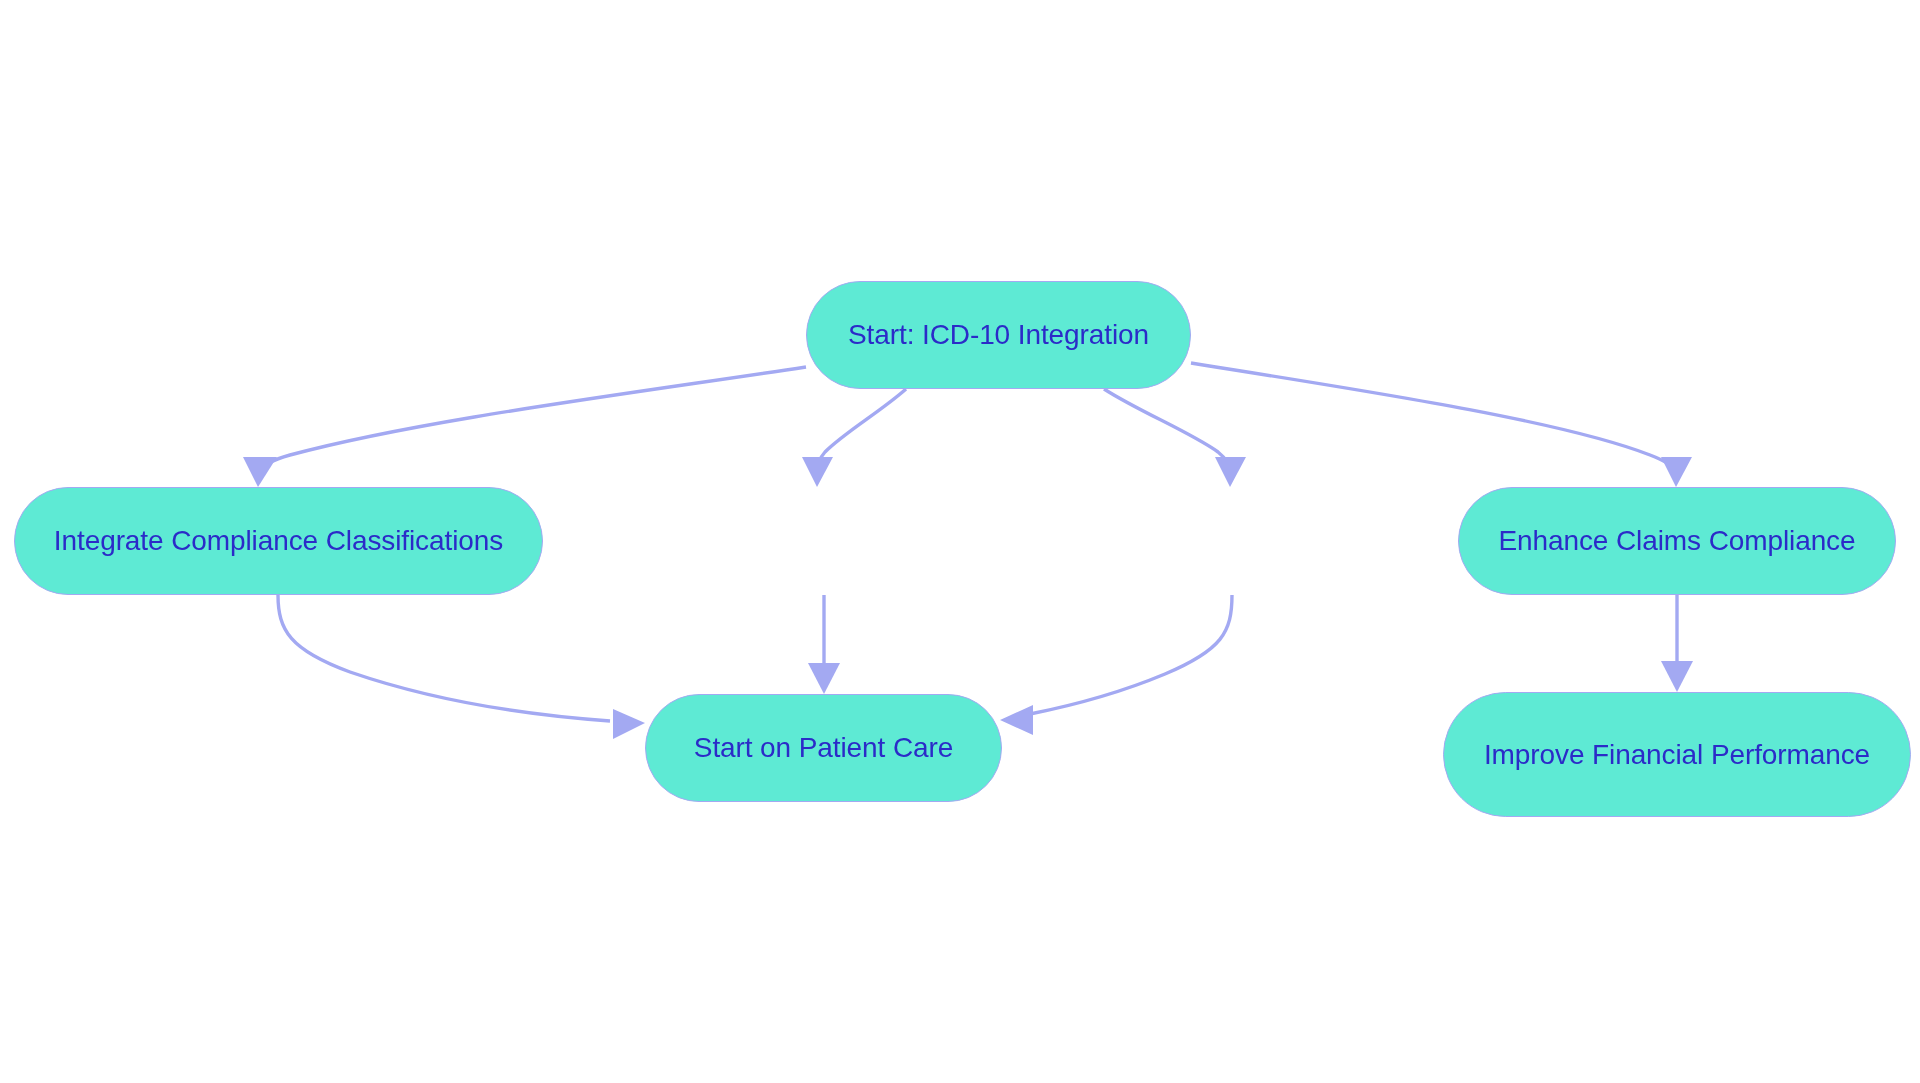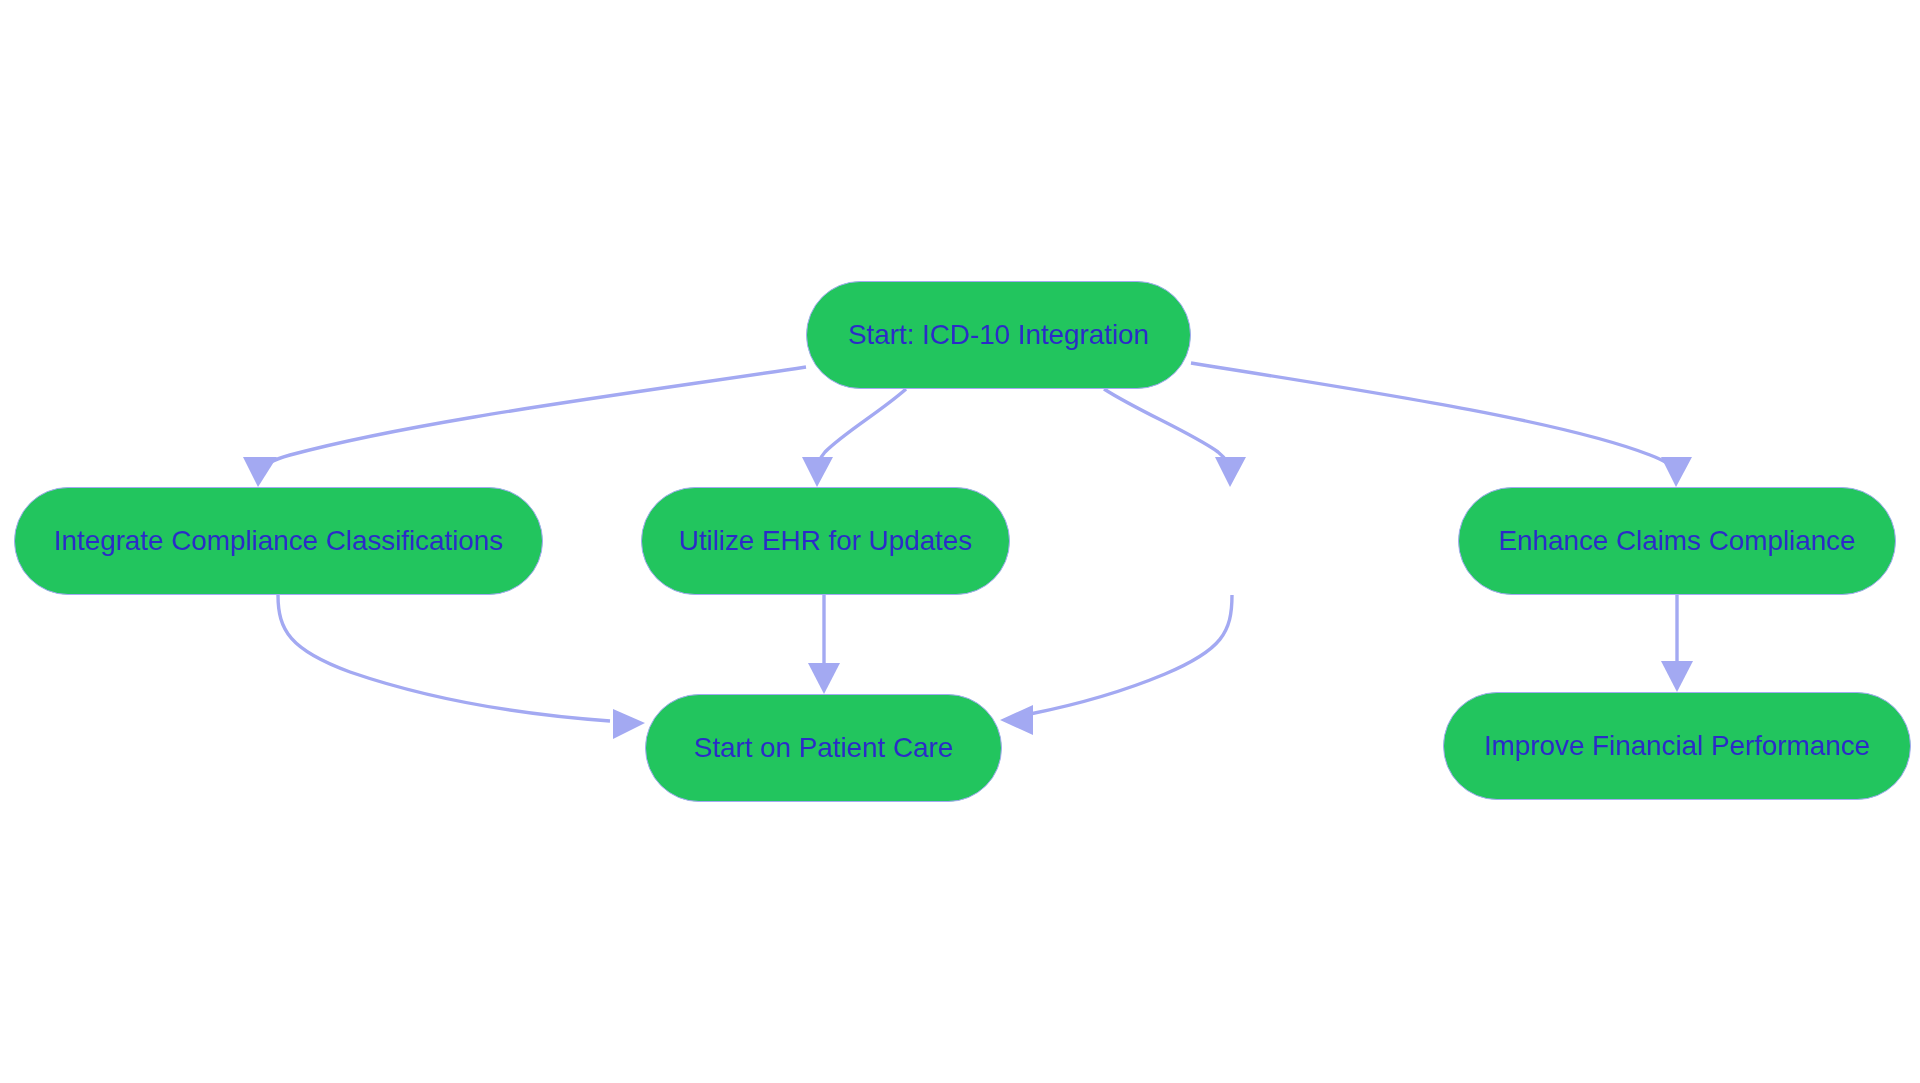--- a/index.html
+++ b/index.html
@@ -25,21 +25,21 @@
     top: 0;
     width: 1920px;
     height: 1083px;
   }
   .node {
     position: absolute;
     box-sizing: border-box;
     display: flex;
     align-items: center;
     justify-content: center;
-    background: #22c55e;
+    background: #5eead4;
     border: 1.6px solid #a3a9f2;
     border-radius: 999px;
     z-index: 2;
   }
   .node-label {
     color: #2b2bc8;
     font-family: "Liberation Sans", sans-serif;
     font-size: 28px;
     font-weight: 400;
     letter-spacing: -0.1px;
@@ -108,30 +108,27 @@
   </svg>
 
   <div class="node" style="left:806px; top:281px; width:385px; height:108px;">
     <span class="node-label">Start: ICD-10 Integration</span>
   </div>
 
   <div class="node" style="left:14px; top:487px; width:529px; height:108px;">
     <span class="node-label">Integrate Compliance Classifications</span>
   </div>
 
-  <div class="node" style="left:641px; top:487px; width:369px; height:108px;">
-    <span class="node-label">Utilize EHR for Updates</span>
-  </div>
 
 
   <div class="node" style="left:1458px; top:487px; width:438px; height:108px;">
     <span class="node-label">Enhance Claims Compliance</span>
   </div>
 
   <div class="node" style="left:645px; top:694px; width:357px; height:108px;">
     <span class="node-label">Start on Patient Care</span>
   </div>
 
-  <div class="node" style="left:1443px; top:692px; width:468px; height:108px;">
+  <div class="node" style="left:1443px; top:692px; width:468px; height:125px;">
     <span class="node-label">Improve Financial Performance</span>
   </div>
 
 </div>
 
 </body></html>

